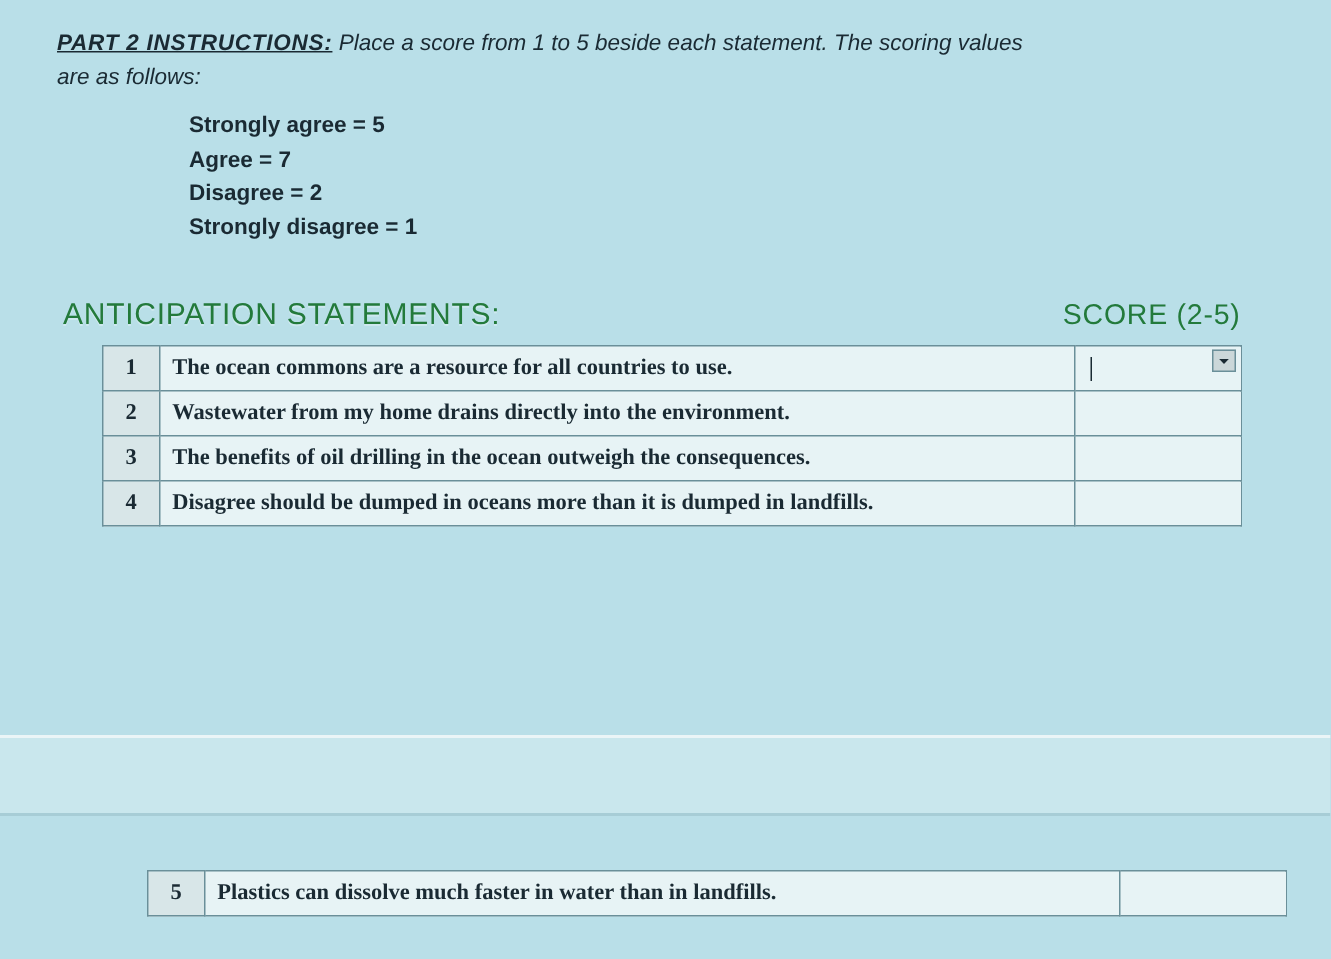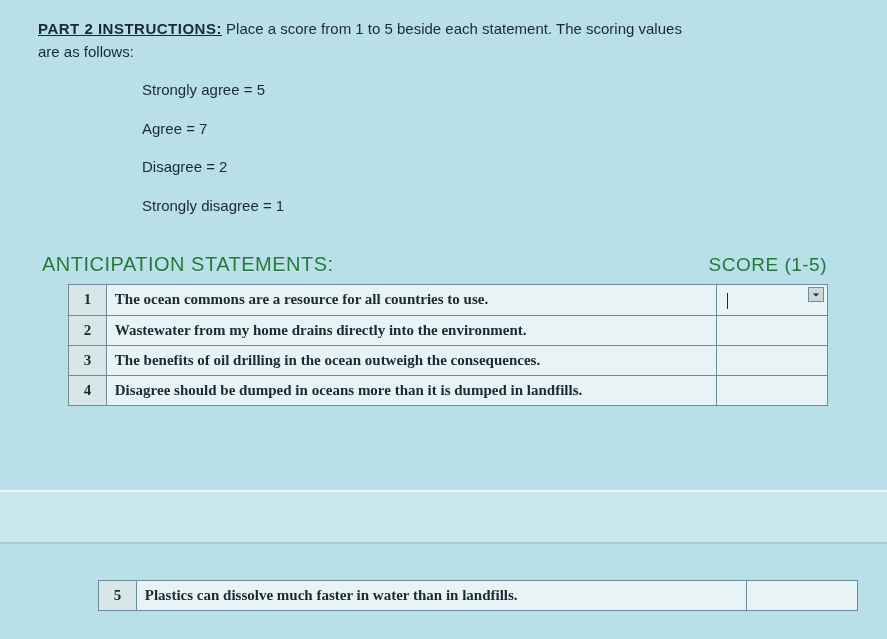--- a/index.html
+++ b/index.html
@@ -15,34 +15,35 @@
   }
   .page {
     padding: 18px 34px 0 38px;
     box-sizing: border-box;
   }
   .instr-line {
     font-size: 15px;
     line-height: 1.5;
     font-family: Arial, Helvetica, sans-serif;
     color: #1a2a33;
+    font-style: italic;
   }
   .instr-title {
     font-family: "Arial Black", Arial, sans-serif;
     font-weight: 900;
     text-decoration: underline;
     letter-spacing: 0.5px;
   }
   .scale {
     margin: 10px 0 0 88px;
     font-family: Arial, Helvetica, sans-serif;
     font-size: 15px;
     line-height: 1.5;
   }
-  .scale div { margin: 16px; }
+  .scale div { margin: 0; font-weight: bold; }
   .header-row {
     display: flex;
     justify-content: space-between;
     align-items: flex-end;
     margin: 36px 8px 8px 4px;
     gap: 24px;
   }
   .anticip {
     font-family: Impact, "Arial Black", Arial, sans-serif;
     color: #237a3b;
@@ -140,21 +141,21 @@
 
   <div class="scale">
     <div>Strongly agree = 5</div>
     <div>Agree = 7</div>
     <div>Disagree = 2</div>
     <div>Strongly disagree = 1</div>
   </div>
 
   <div class="header-row">
     <div class="anticip">ANTICIPATION STATEMENTS:</div>
-    <div class="scorelbl">SCORE (1-5)</div>
+    <div class="scorelbl">SCORE (2-5)</div>
   </div>
 
   <table class="statements">
     <tbody>
         <tr>
       <td class="num">1</td>
       <td class="stmt">The ocean commons are a resource for all countries to use.</td>
       <td class="score">
         <span class="cursor-bar"></span>
         <span class="caret">

